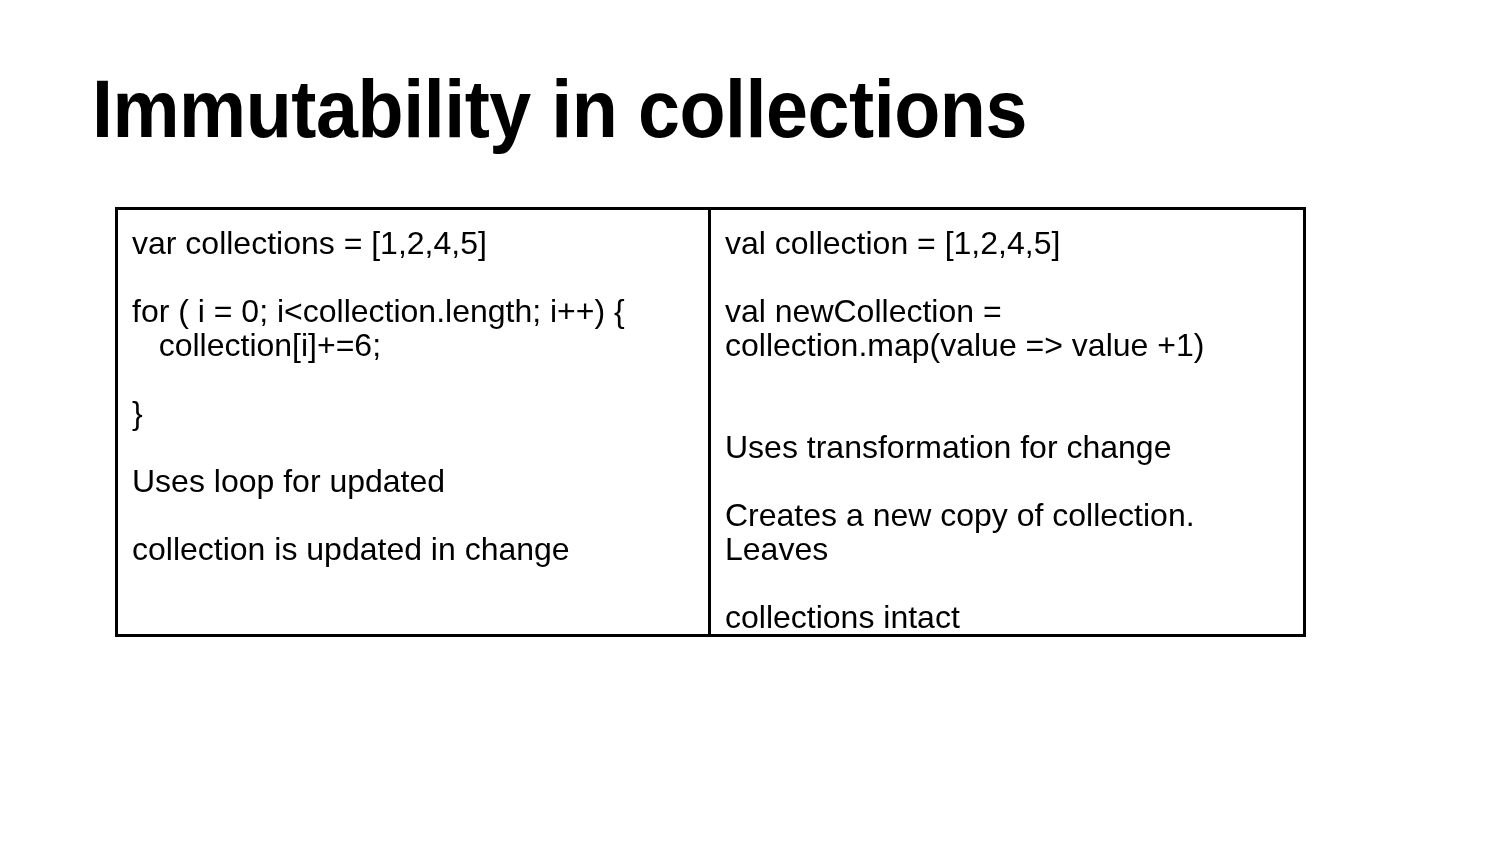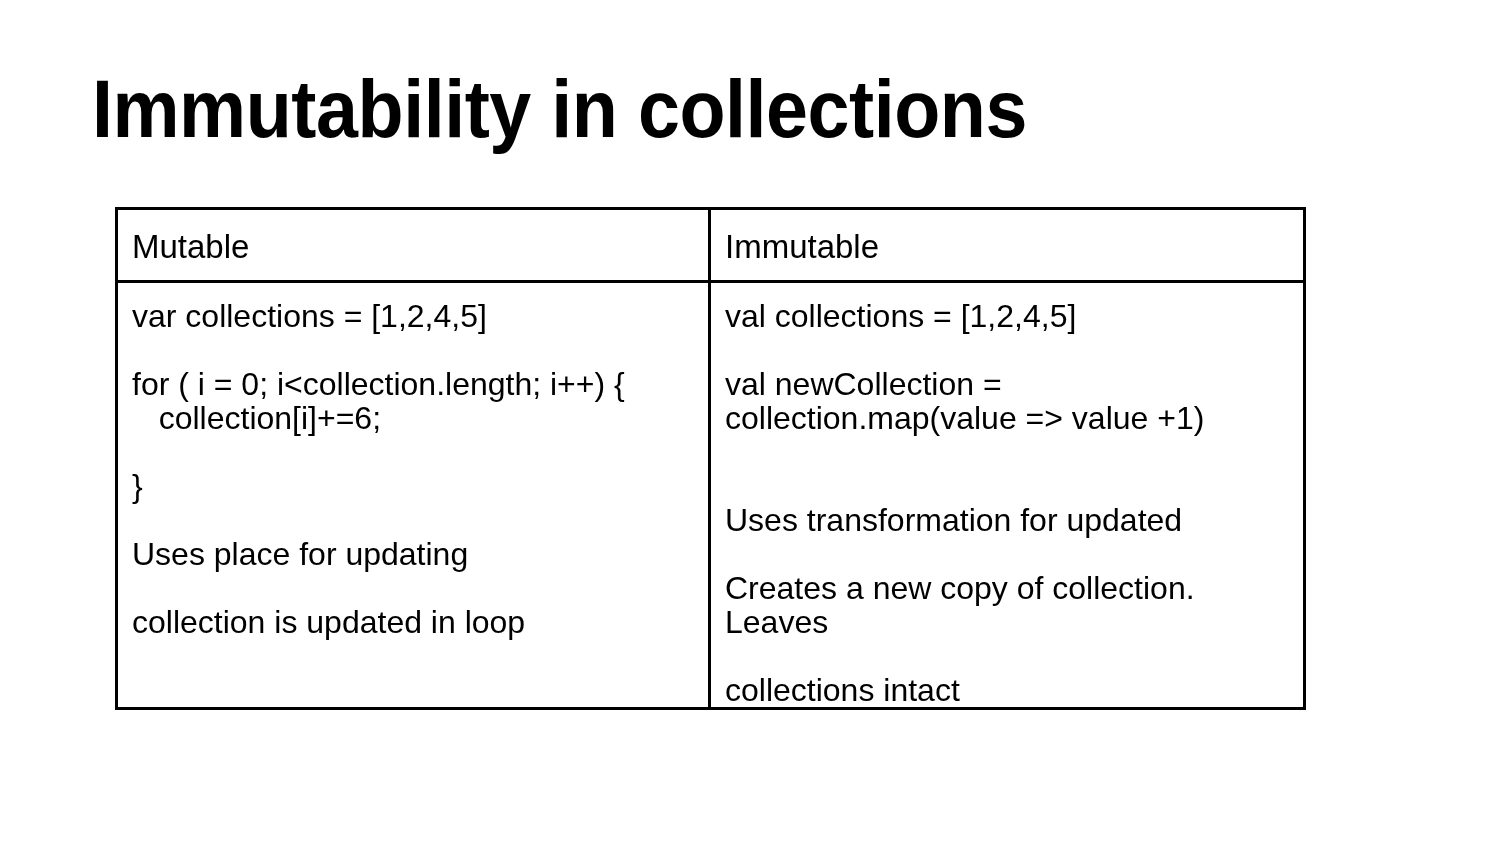--- a/index.html
+++ b/index.html
@@ -85,50 +85,42 @@
 
 <div class="slide-title">Immutability in collections</div>
 
 <table class="compare-table">
   <colgroup>
     <col class="col-left">
     <col class="col-right">
   </colgroup>
   <tbody>
     <tr>
-      <td class="header-cell">
-        <div class="header-text">Mutable</div>
-      </td>
-      <td class="header-cell">
-        <div class="header-text">Immutable</div>
-      </td>
-    </tr>
-    <tr>
       <td class="body-cell">
         <div class="body-block">
           <div class="line">var collections = [1,2,4,5]</div>
           <div class="line blank"></div>
           <div class="line">for ( i = 0; i&lt;collection.length; i++) {</div>
           <div class="line">   collection[i]+=6;</div>
           <div class="line blank"></div>
           <div class="line">}</div>
           <div class="line blank"></div>
-          <div class="line">Uses place for updating</div>
+          <div class="line">Uses loop for updated</div>
           <div class="line blank"></div>
-          <div class="line">collection is updated in loop</div>
+          <div class="line">collection is updated in change</div>
         </div>
       </td>
       <td class="body-cell">
         <div class="body-block">
-          <div class="line">val collections = [1,2,4,5]</div>
+          <div class="line">val collection = [1,2,4,5]</div>
           <div class="line blank"></div>
           <div class="line wrap">val newCollection = collection.map(value =&gt; value +1)</div>
           <div class="line blank"></div>
           <div class="line blank"></div>
-          <div class="line">Uses transformation for updated</div>
+          <div class="line">Uses transformation for change</div>
           <div class="line blank"></div>
           <div class="line">Creates a new copy of collection. Leaves</div>
           <div class="line blank"></div>
           <div class="line">collections intact</div>
         </div>
       </td>
     </tr>
   </tbody>
 </table>
 

